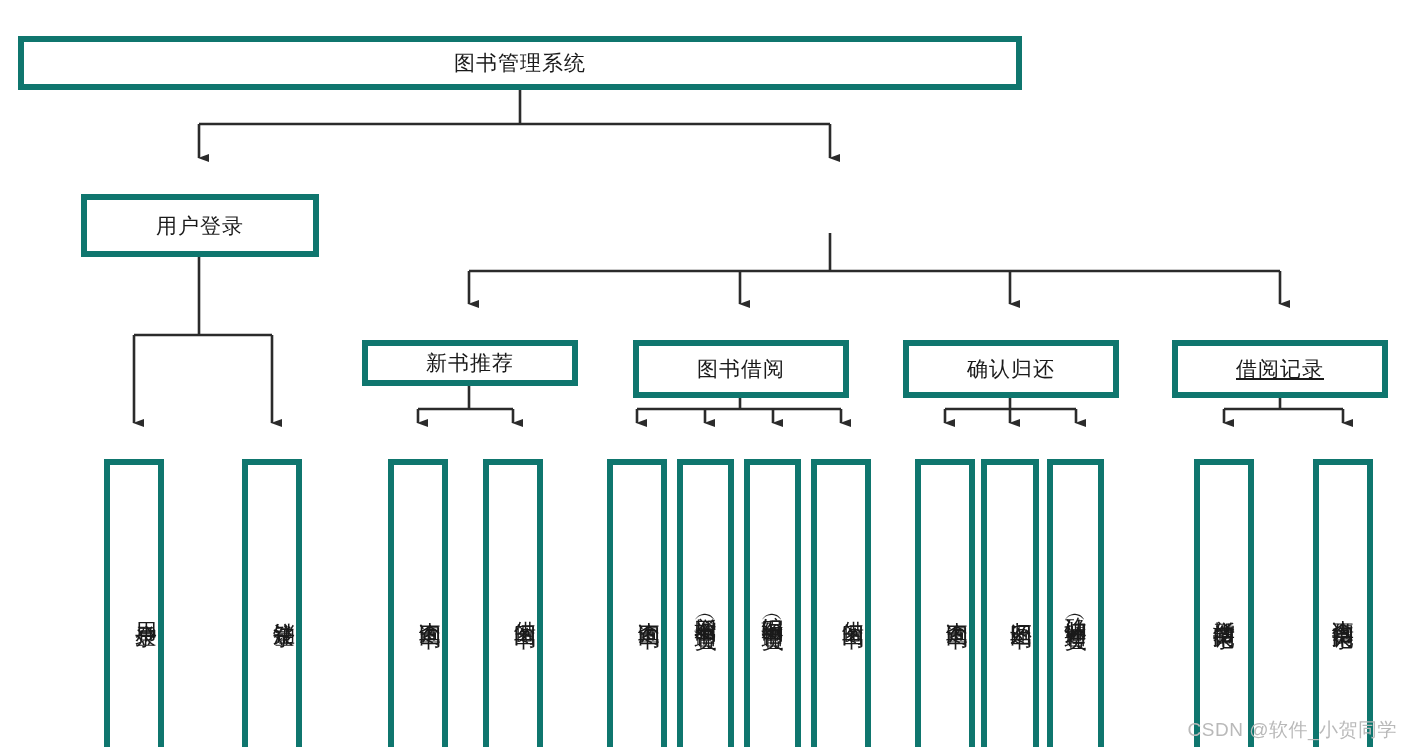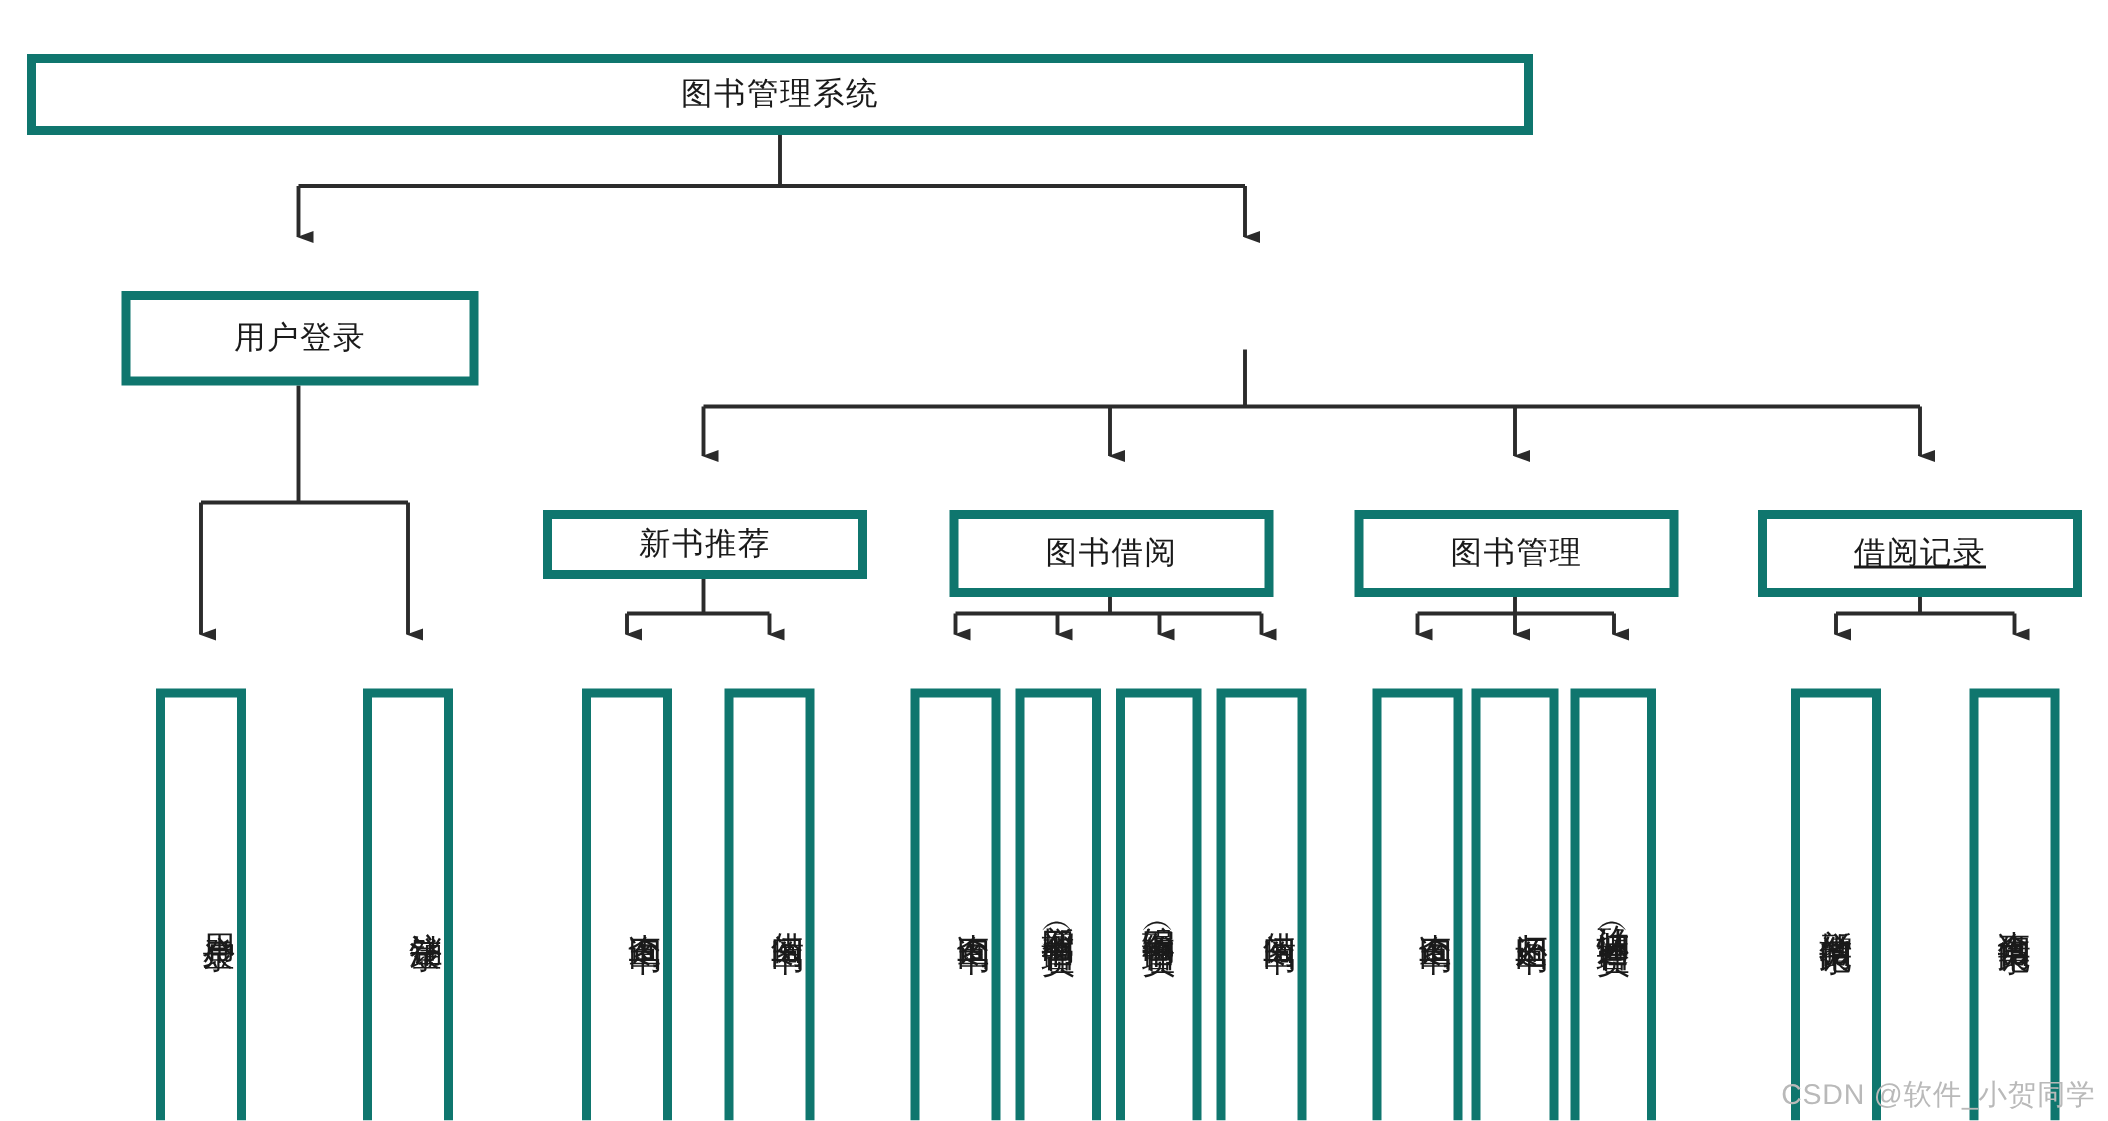--- a/index.html
+++ b/index.html
@@ -133,21 +133,21 @@
     <span class="node-label">用户登录</span>
   </div>
 
   <div class="node-box horizontal" style="left:362px; top:316px; width:216px; height:46px;">
     <span class="node-label">新书推荐</span>
   </div>
   <div class="node-box horizontal" style="left:633px; top:316px; width:216px; height:58px;">
     <span class="node-label">图书借阅</span>
   </div>
   <div class="node-box horizontal" style="left:903px; top:316px; width:216px; height:58px;">
-    <span class="node-label">图书管理</span>
+    <span class="node-label">确认归还</span>
   </div>
   <div class="node-box horizontal" style="left:1172px; top:316px; width:216px; height:58px;text-decoration:underline;">
     <span class="node-label">借阅记录</span>
   </div>
 
   <div class="node-box vertical" style="left:104px; top:435px; width:60px; height:298px;">
     <span class="node-label">用户登录</span>
   </div>
   <div class="node-box vertical" style="left:242px; top:435px; width:60px; height:298px;">
     <span class="node-label">注销登录</span>

